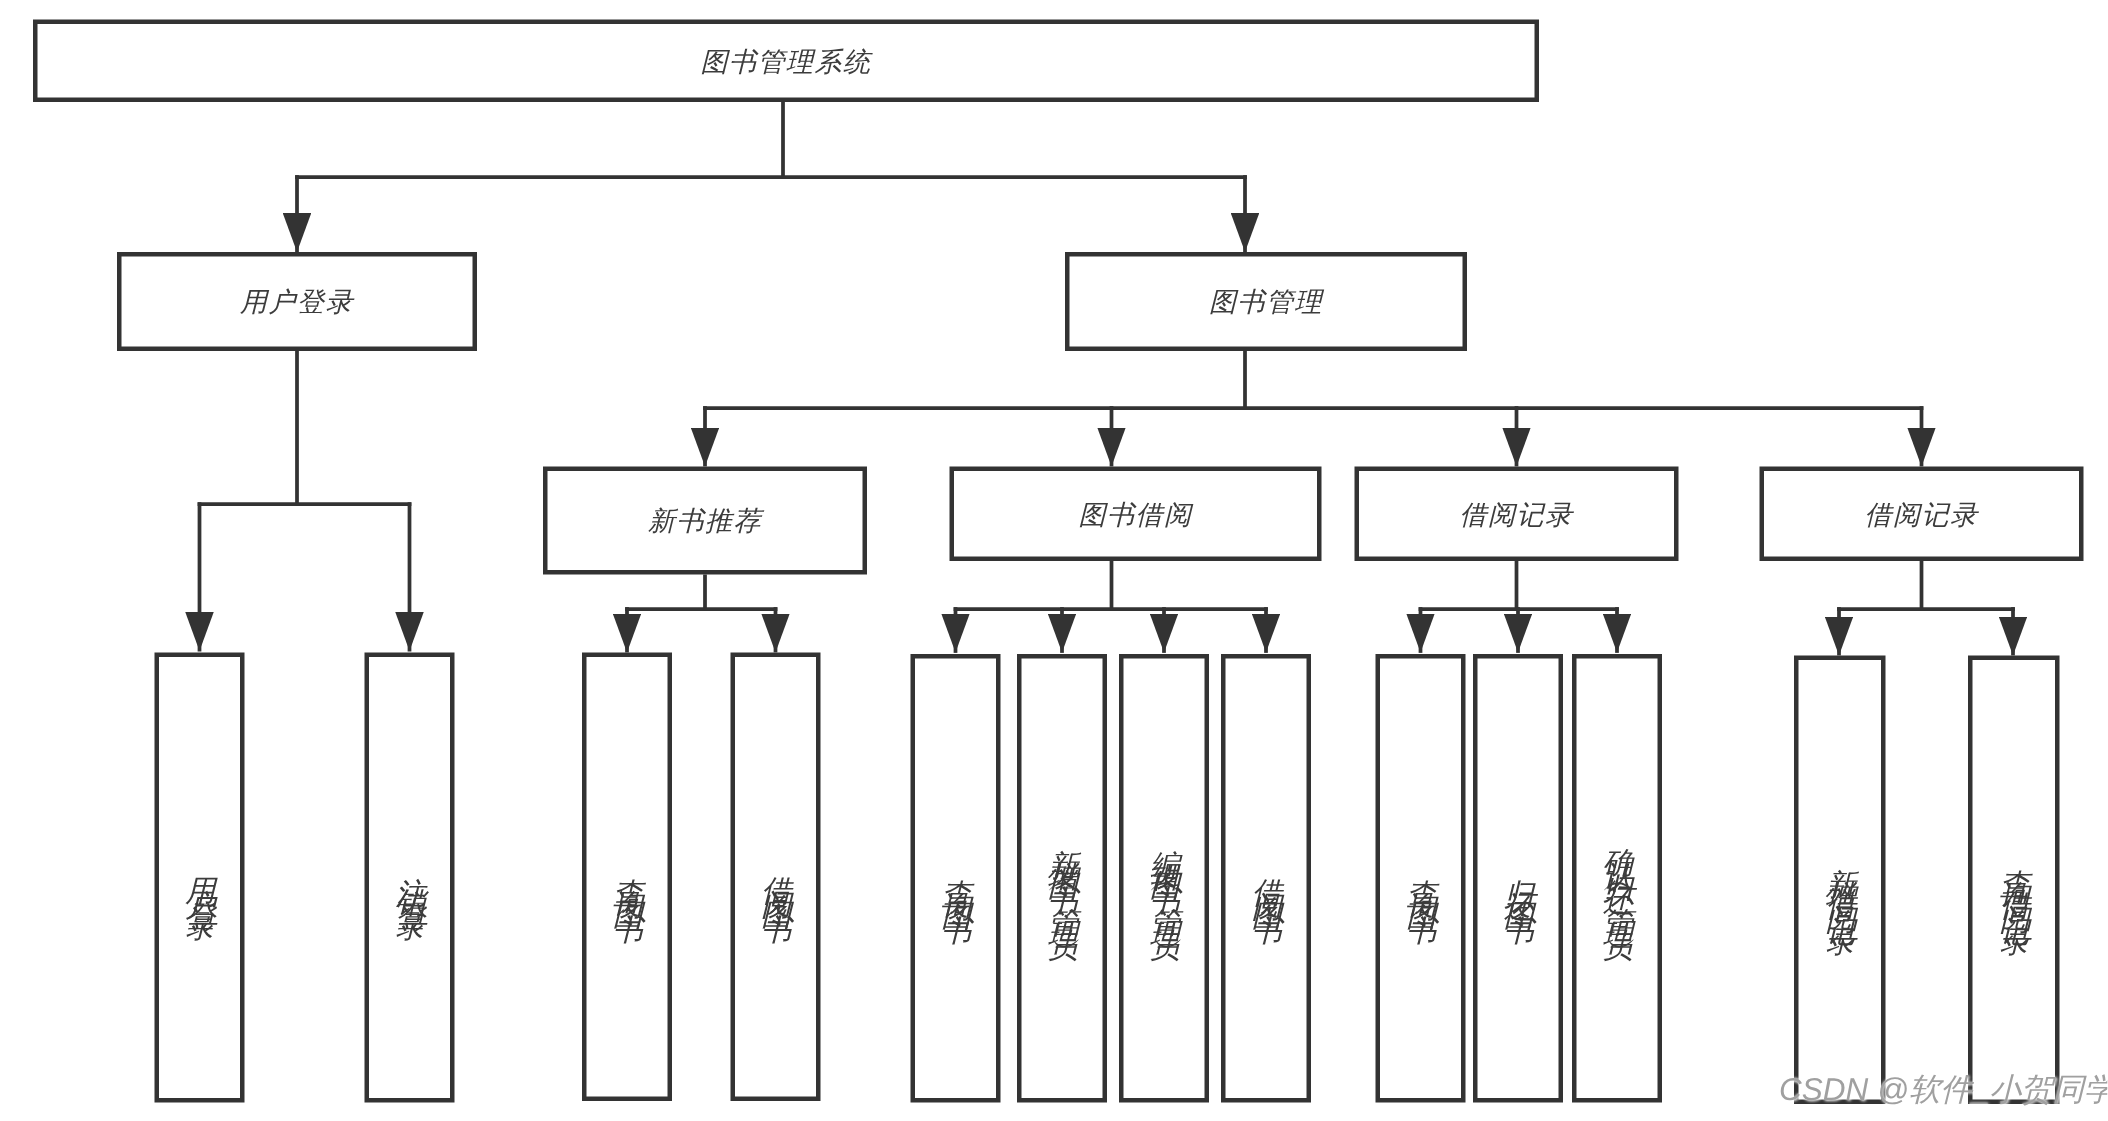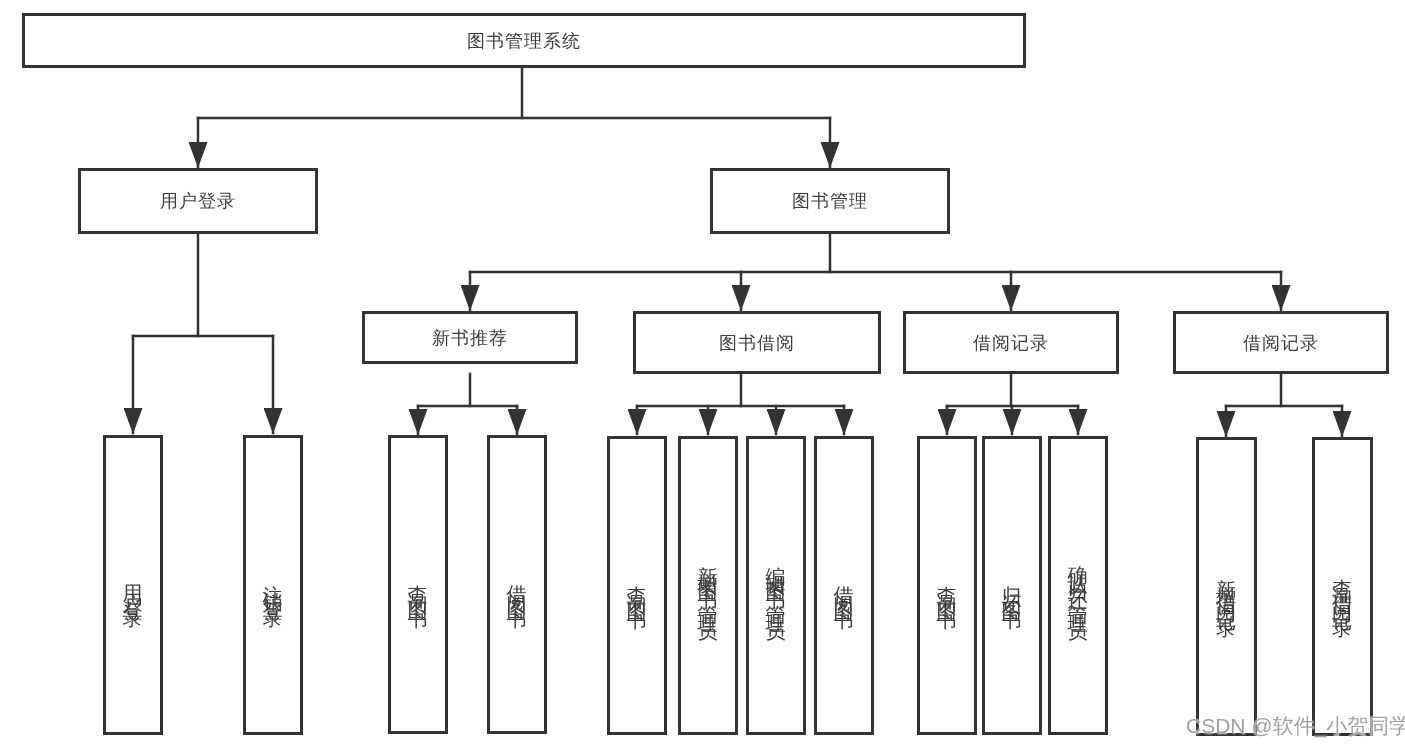--- a/index.html
+++ b/index.html
@@ -3,20 +3,21 @@
 <meta charset="utf-8">
 <style>
   html, body { margin: 0; padding: 0; background: #ffffff; }
   .stage {
     position: relative;
     width: 1405px;
     height: 747px;
     background: #ffffff;
     overflow: hidden;
     font-family: "Liberation Sans", "DejaVu Sans", sans-serif;
+    font-style: italic;
   }
   .wires {
     position: absolute;
     left: 0; top: 0;
     width: 1405px; height: 747px;
     z-index: 1;
   }
   .box {
     position: absolute;
     box-sizing: border-box;
@@ -103,25 +104,25 @@
     </g>
   </svg>
 
   <div class="box" style="left:22px;top:13px;width:1004px;height:55px">
     <span class="h-label">图书管理系统</span>
   </div>
 
   <div class="box" style="left:78px;top:168px;width:240px;height:66px">
     <span class="h-label">用户登录</span>
   </div>
-  <div class="box" style="left:710px;top:168px;width:240px;height:66px">
+  <div class="box" style="left:710px;top:168px;width:268px;height:66px">
     <span class="h-label">图书管理</span>
   </div>
 
-  <div class="box" style="left:362px;top:311px;width:216px;height:53px">
+  <div class="box" style="left:362px;top:311px;width:216px;height:72px">
     <span class="h-label">新书推荐</span>
   </div>
   <div class="box" style="left:633px;top:311px;width:248px;height:63px">
     <span class="h-label">图书借阅</span>
   </div>
   <div class="box" style="left:903px;top:311px;width:216px;height:63px">
     <span class="h-label">借阅记录</span>
   </div>
   <div class="box" style="left:1173px;top:311px;width:216px;height:63px">
     <span class="h-label">借阅记录</span>

